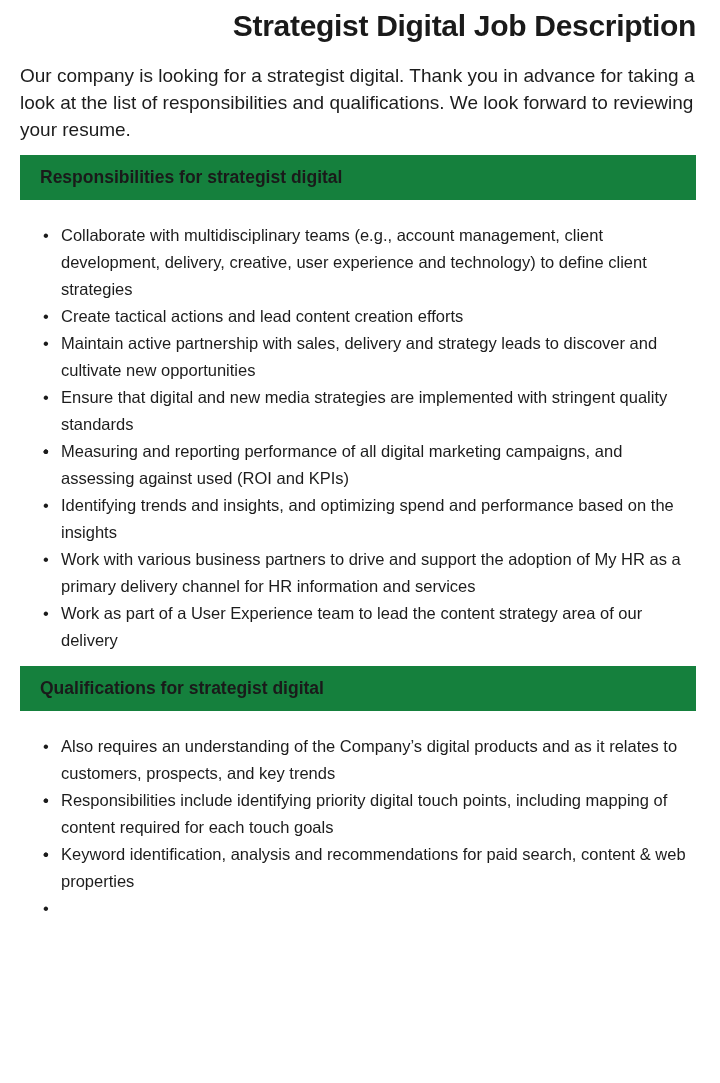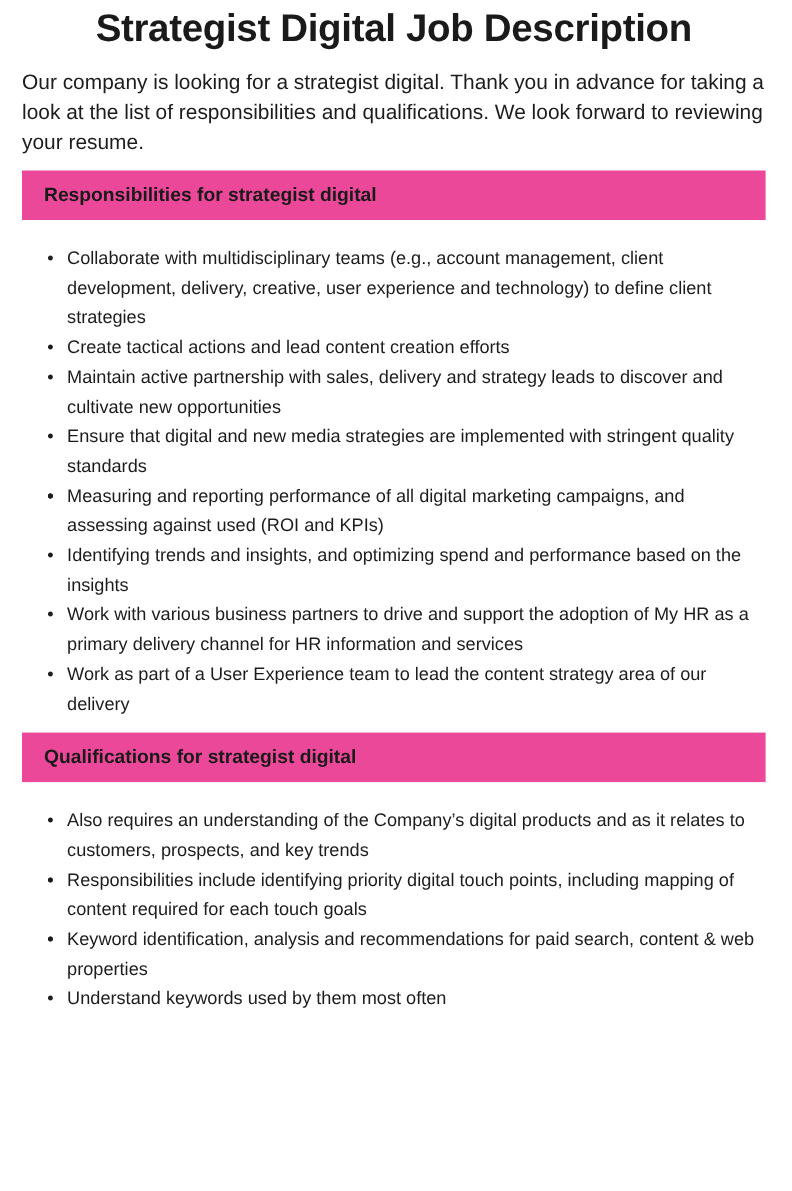--- a/index.html
+++ b/index.html
@@ -13,34 +13,34 @@
   }
   .page {
     width: 720px;
     min-height: 1083px;
     box-sizing: border-box;
     padding: 0 24px 20px 20px;
     background: #ffffff;
   }
   .page-title {
     margin: 6px 0 16px 0;
-    text-align: center;
-    font-size: 35px;
+    text-align: right;
+    font-size: 30px;
     line-height: 40px;
     font-weight: bold;
     letter-spacing: -0.3px;
     color: #1a1a1a;
   }
   .intro {
     margin: 0 0 12px 0;
     font-size: 19px;
     line-height: 27px;
   }
   .section-header {
-    background: #ec4899;
+    background: #15803d;
     height: 45px;
     line-height: 45px;
     padding: 0 10px 0 20px;
     font-size: 17.5px;
     font-weight: bold;
     color: #1a1a1a;
     overflow: hidden;
     white-space: nowrap;
   }
   ul.bullet-list {
@@ -87,16 +87,16 @@
   </ul>
 
   <div class="section-header">Qualifications for strategist digital</div>
 
   <ul class="bullet-list">
     <li><span class="bullet">•</span><span>Also requires an understanding of the Company’s digital products and as it relates to customers, prospects, and key trends</span></li>
     <li><span class="bullet">•</span></li>
     <li><span class="bullet">•</span><span>Responsibilities include identifying priority digital touch points, including mapping of content required for each touch goals</span></li>
     <li><span class="bullet">•</span></li>
     <li><span class="bullet">•</span><span>Keyword identification, analysis and recommendations for paid search, content &amp; web properties</span></li>
-    <li><span class="bullet">•</span><span>Understand keywords used by them most often</span></li>
+    <li><span class="bullet">•</span></li>
   </ul>
 
 </div>
 
 </body></html>

